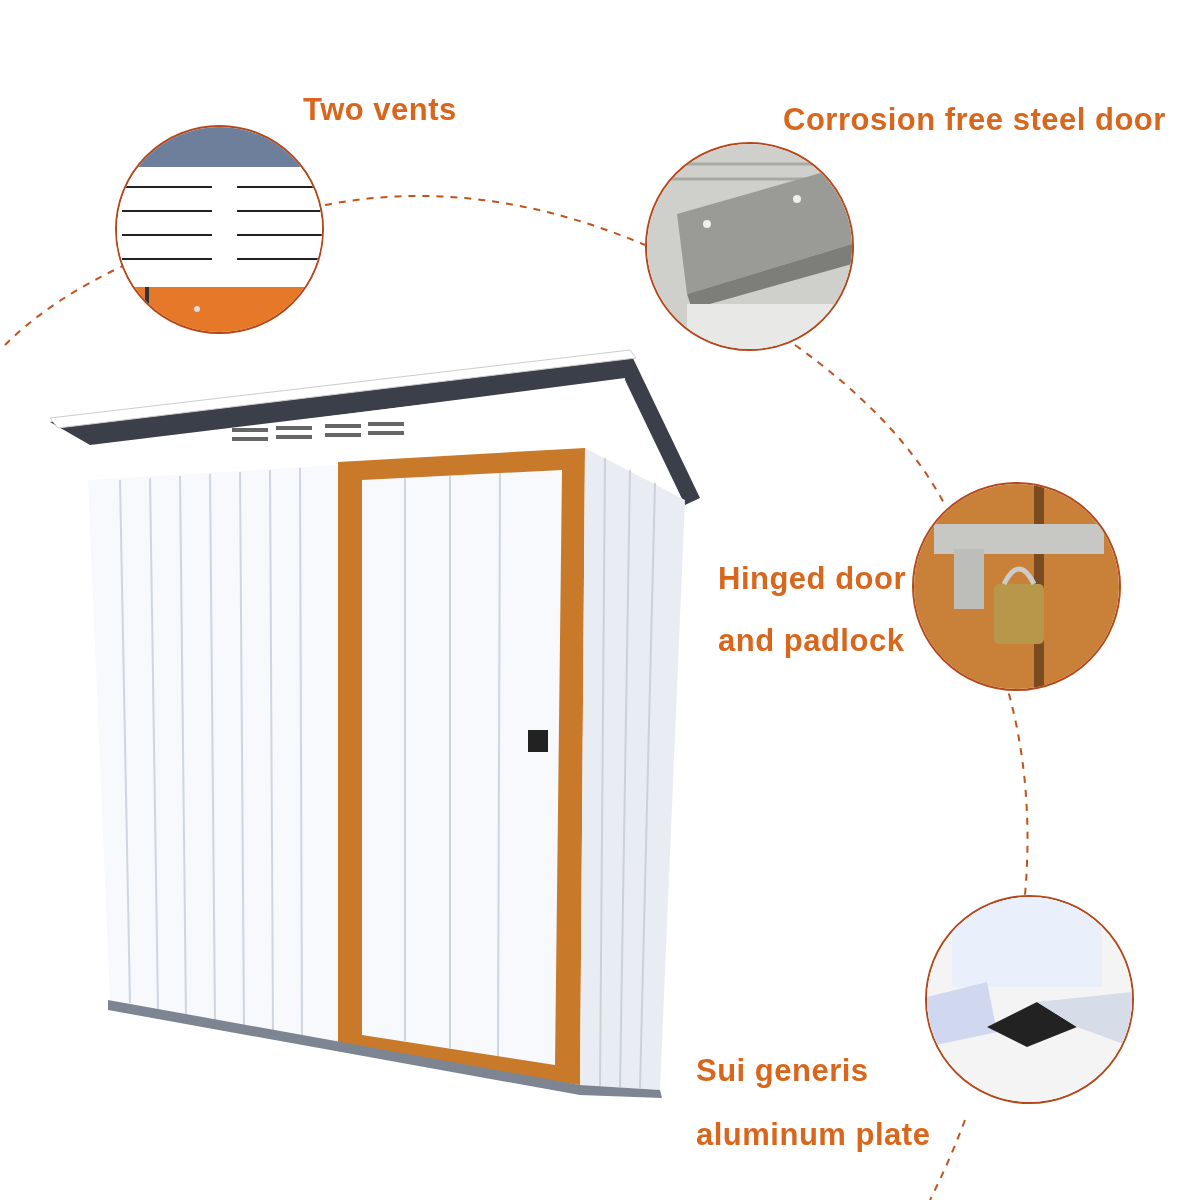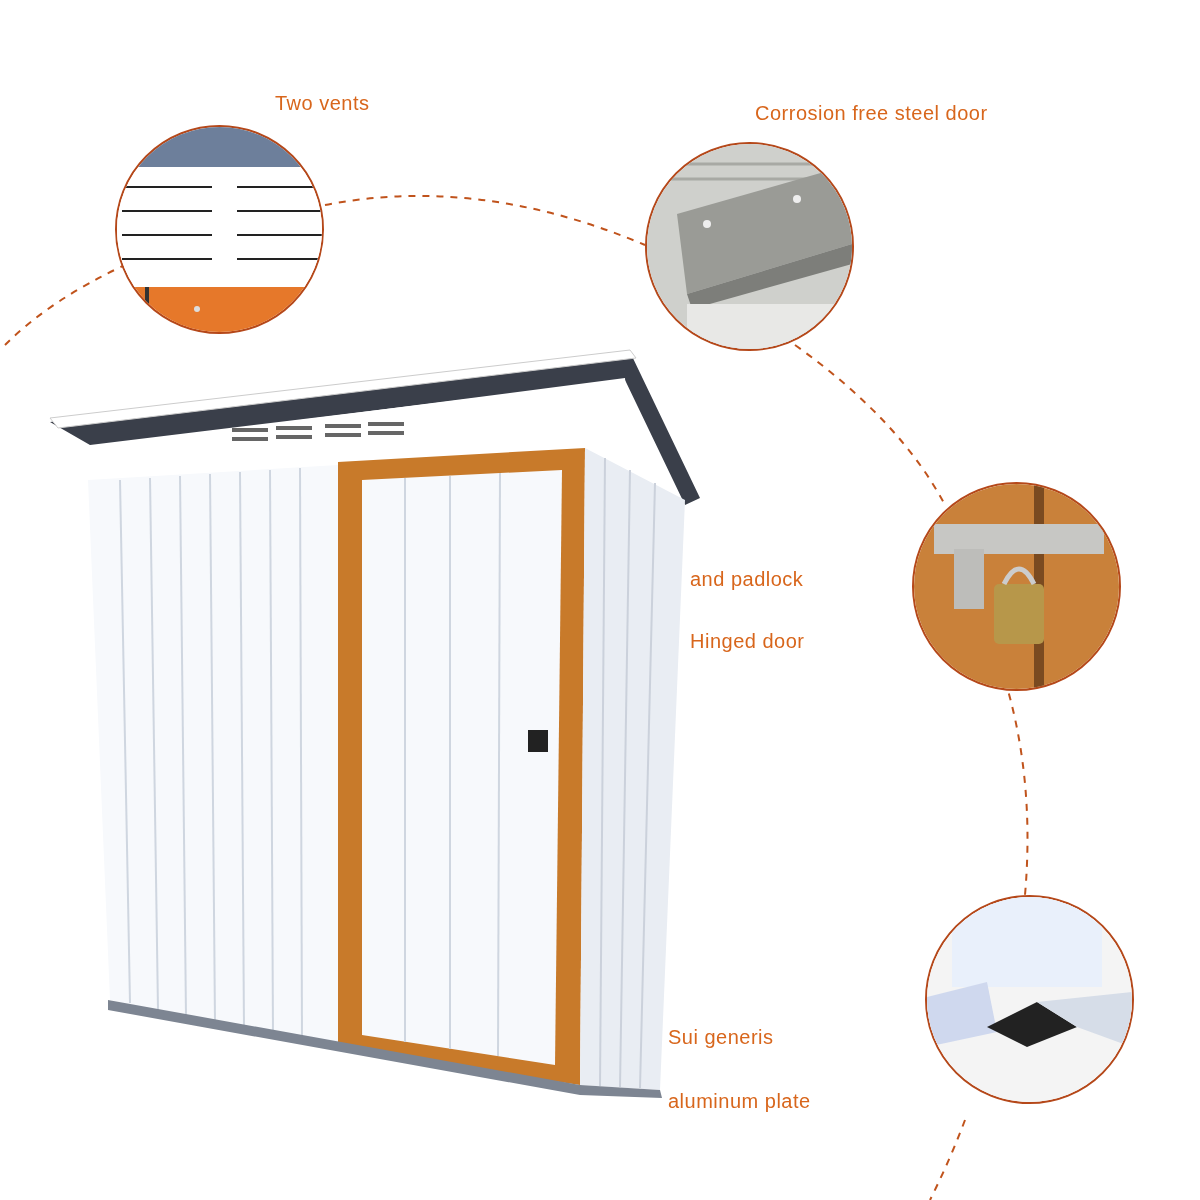--- a/index.html
+++ b/index.html
@@ -1,17 +1,17 @@
 <!DOCTYPE html>
 <html><head>
 <meta charset="utf-8">
 <style>
   html,body{margin:0;padding:0;}
   body{width:1200px;height:1200px;background:#ffffff;position:relative;overflow:hidden;font-family:"Liberation Sans",sans-serif;}
-  .label{position:absolute;color:#d8661c;font-weight:normal;font-size:20px;letter-spacing:0.5px;white-space:nowrap;}
+  .label{position:absolute;color:#d8661c;font-weight:bold;font-size:31px;letter-spacing:0.5px;white-space:nowrap;margin-left:28px;}
   .circle{position:absolute;border-radius:50%;border:2px solid #b5481a;overflow:hidden;background:#fff;}
   svg.lines{position:absolute;left:0;top:0;}
 </style>
 </head>
 <body>
 
 <svg class="lines" width="1200" height="1200">
   <g fill="none" stroke="#c0531c" stroke-width="2" stroke-dasharray="7,7">
     <path d="M5 345 Q50 300 125 265"></path>
     <path d="M325 205 Q480 175 645 245"></path>
@@ -62,34 +62,34 @@
   <svg width="205" height="205">
     <rect width="205" height="205" fill="#c9813a"></rect>
     <rect x="120" y="0" width="10" height="205" fill="#7a4a20"></rect>
     <rect x="20" y="40" width="170" height="30" fill="#c7c7c4"></rect>
     <rect x="40" y="65" width="30" height="60" fill="#bdbdba"></rect>
     <rect x="80" y="100" width="50" height="60" rx="5" fill="#b7974a"></rect>
     <path d="M90 100 Q105 70 120 100" stroke="#ccc" stroke-width="5" fill="none"></path>
   </svg>
 </div>
 <div class="label" style="left:690px;top:548px;line-height:62px;">
+  <div>Hinged door</div>
   <div>and padlock</div>
-  <div>Hinged door</div>
 </div>
 
 <div class="circle" style="left:925px;top:895px;width:205px;height:205px;">
   <svg width="205" height="205">
     <rect width="205" height="205" fill="#f4f4f4"></rect>
     <rect x="25" y="0" width="150" height="90" fill="#e9f0fb"></rect>
     <polygon points="0,100 60,85 70,135 0,150" fill="#cfd8ee"></polygon>
     <polygon points="60,130 110,105 150,130 100,150" fill="#222"></polygon>
     <polygon points="110,105 205,95 205,150 150,130" fill="#d6dde8"></polygon>
   </svg>
 </div>
-<div class="label" style="left:668px;top:1005px;line-height:64px;">
+<div class="label" style="left:668px;top:1039px;line-height:64px;">
   <div>Sui generis</div>
   <div>aluminum plate</div>
 </div>
 
 <svg style="position:absolute;left:0;top:0" width="1200" height="1200">
 
   <polygon points="50,422 630,352 700,498 685,505 625,380 90,445" fill="#3a3f4a"></polygon>
   <polygon points="50,418 630,350 636,358 58,428" fill="#ffffff" stroke="#ccc"></polygon>
 
   <polygon points="85,448 625,378 630,448 88,480" fill="#ffffff"></polygon>

